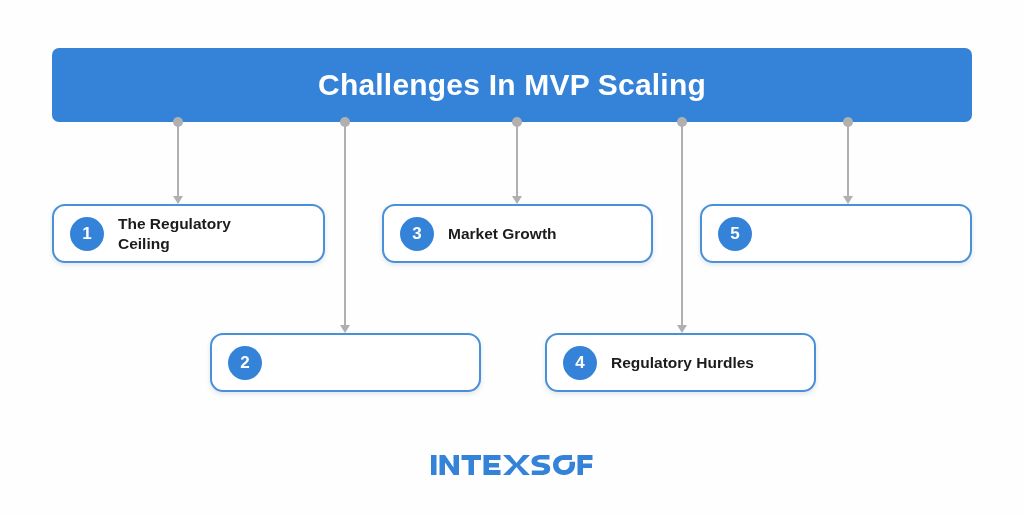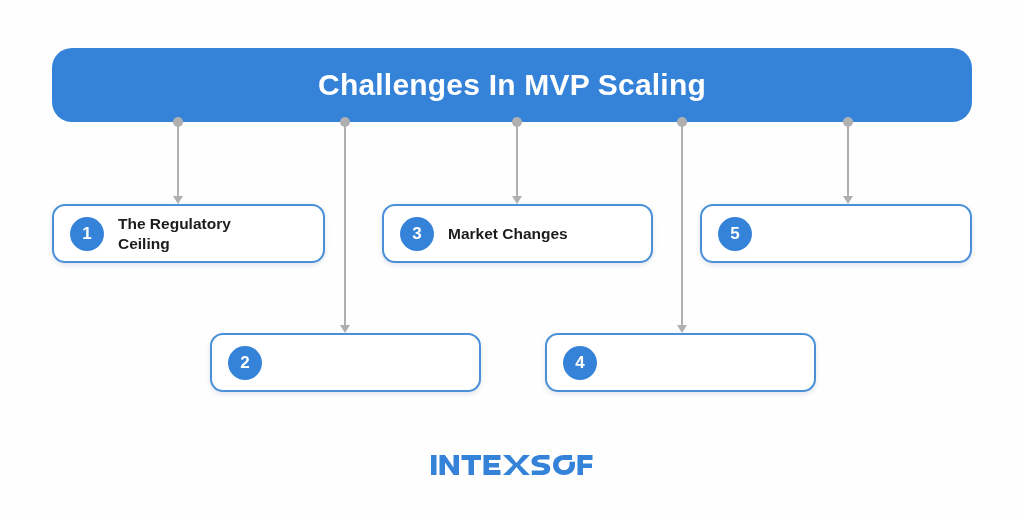--- a/index.html
+++ b/index.html
@@ -20,21 +20,21 @@
   }
 
   
   .header-bar {
     position: absolute;
     left: 52px;
     top: 48px;
     width: 920px;
     height: 74px;
     background: #3583d9;
-    border-radius: 20px;
+    border-radius: 7px;
     display: flex;
     align-items: center;
     justify-content: center;
     box-sizing: border-box;
   }
   .header-title {
     color: #ffffff;
     font-size: 30px;
     font-weight: bold;
     letter-spacing: 0.2px;
@@ -168,25 +168,26 @@
     <div class="card-label">The Regulatory
 Ceiling</div>
   </div>
 
   <div class="card" style="left:210px; top:333px; width:271px;">
     <div class="card-badge">2</div>
   </div>
 
   <div class="card" style="left:382px; top:204px; width:271px;">
     <div class="card-badge">3</div>
-    <div class="card-label">Market Changes</div>
+    <div class="card-label">Market Growth</div>
   </div>
 
   <div class="card" style="left:545px; top:333px; width:271px;">
     <div class="card-badge">4</div>
+    <div class="card-label">Regulatory Hurdles</div>
   </div>
 
   <div class="card" style="left:700px; top:204px; width:272px;">
     <div class="card-badge">5</div>
   </div>
 
   <div class="logo">
     <svg width="162" height="26" viewBox="0 0 162 26" aria-hidden="true">
       <g fill="#3583d9">
 

